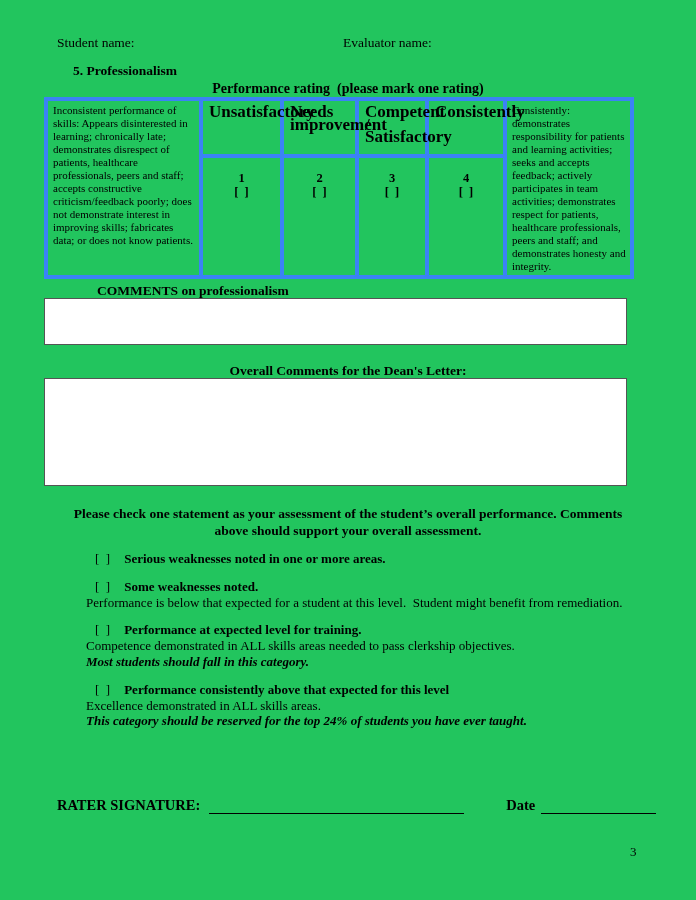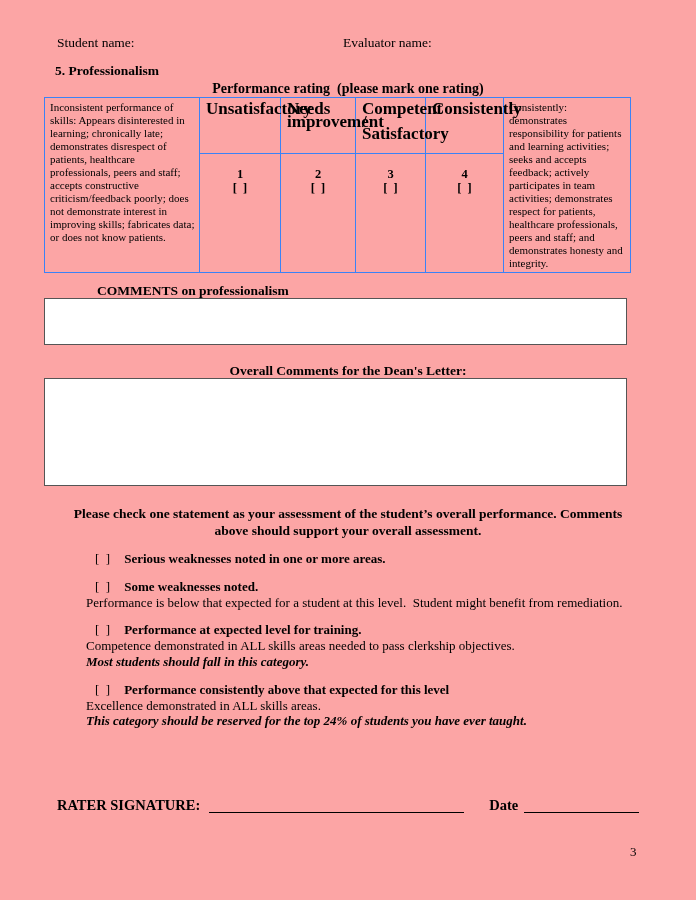--- a/index.html
+++ b/index.html
@@ -1,41 +1,41 @@
 <!DOCTYPE html>
 <html><head>
 <meta charset="utf-8">
 <style>
   * { margin: 0; padding: 0; box-sizing: border-box; }
   html, body { background: #ffffff; }
   .page {
     position: relative;
     width: 696px;
     height: 900px;
-    background: #fca5a5;
+    background: #22c55e;
     font-family: "Liberation Serif", "DejaVu Serif", serif;
     color: #000000;
     overflow: hidden;
   }
   .abs { position: absolute; }
   .centered { position: absolute; left: 0; width: 696px; text-align: center; }
 
   .top-label { font-size: 13.5px; }
   .section-title { font-size: 13.5px; font-weight: bold; }
   .table-title { font-size: 14px; font-weight: bold; white-space: pre; }
 
   table.rating {
     position: absolute;
     left: 44px; top: 97px;
     width: 586px;
     border-collapse: collapse;
     table-layout: fixed;
   }
   table.rating td {
-    border: 1px solid #3b82f6;
+    border: 4px solid #3b82f6;
     vertical-align: top;
   }
   td.anchor {
     font-size: 11px;
     line-height: 13px;
     padding: 3px 4px 2px 5px;
   }
   td.colhead {
     font-size: 17px;
     line-height: 12.5px;
@@ -75,50 +75,50 @@
     cursor: pointer;
   }
   .option .label { font-weight: bold; }
   .option .desc { white-space: pre; }
   .option .note { white-space: pre; font-weight: bold; font-style: italic; }
 
   .sig-row {
     position: absolute;
     left: 57px; top: 797px;
     display: flex;
-    align-items: flex-start;
+    align-items: center;
     font-size: 14.5px;
     font-weight: bold;
   }
   .sig-line {
     display: inline-block;
     width: 255px;
     border-bottom: 1.5px solid #000;
     height: 16px;
     margin-left: 9px;
   }
   .date-line {
     display: inline-block;
     width: 115px;
     border-bottom: 1.5px solid #000;
     height: 16px;
     margin-left: 6px;
   }
-  .date-label { margin-left: 25px; }
+  .date-label { margin-left: 42px; }
   .page-number { font-size: 13px; }
 </style>
 </head>
 <body>
 
 <div class="page">
 
   <div class="abs top-label" style="left:57px; top:35px;">Student name:</div>
   <div class="abs top-label" style="left:343px; top:35px;">Evaluator name:</div>
 
-  <div class="abs section-title" style="left:55px; top:63px;">5. Professionalism</div>
+  <div class="abs section-title" style="left:73px; top:63px;">5. Professionalism</div>
 
   <div class="centered table-title" style="top:81px;">Performance rating  (please mark one rating)</div>
 
   <table class="rating">
     <colgroup>
       <col style="width:155px">
         <col style="width:81px">
         <col style="width:75px">
       <col style="width:70px">
         <col style="width:78px">

